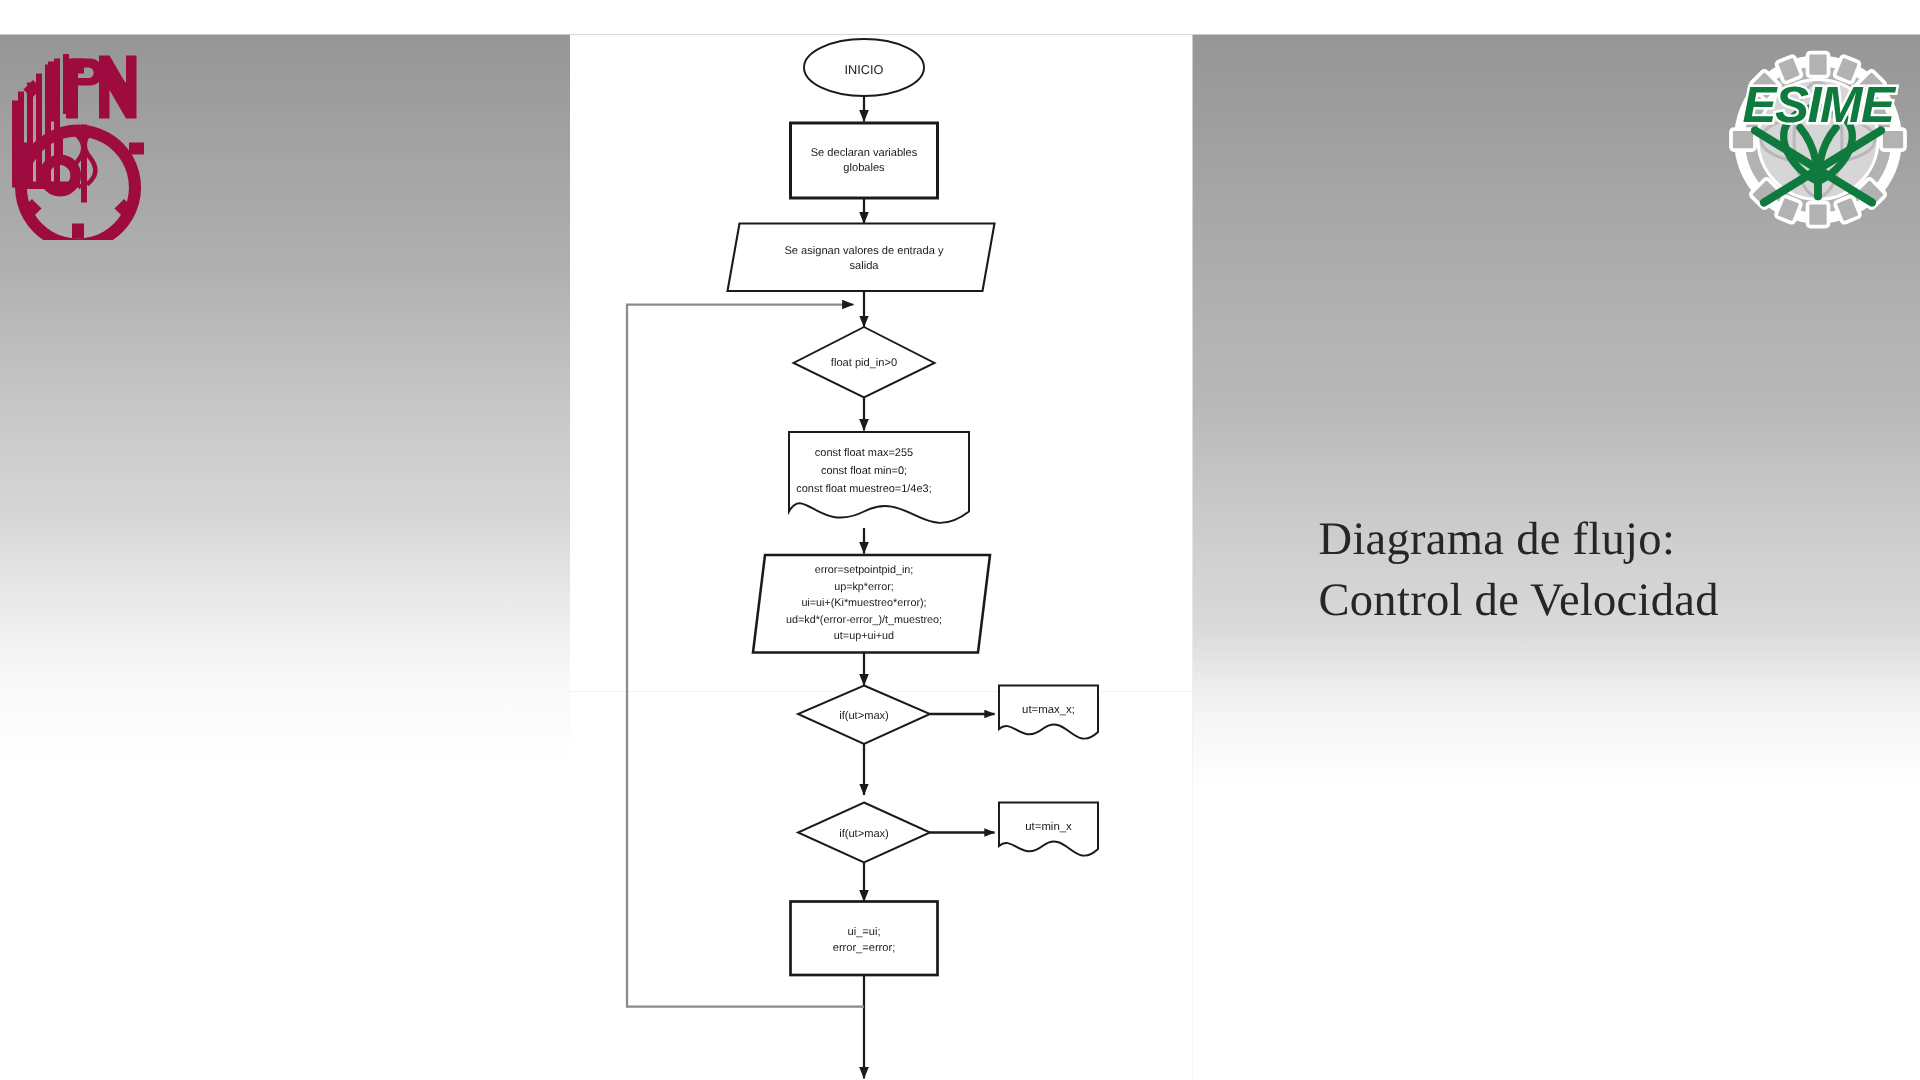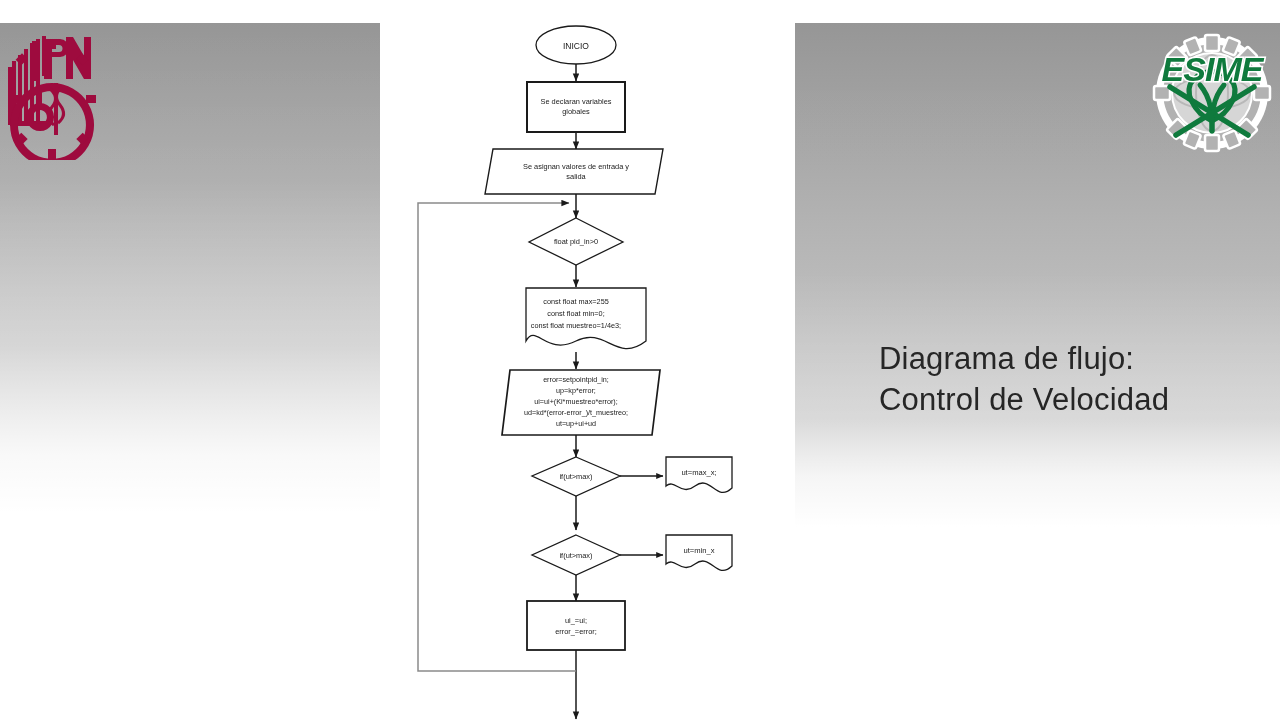--- a/index.html
+++ b/index.html
@@ -45,21 +45,21 @@
   #panel-bottom{
     position:absolute;left:380px;top:438px;width:415px;height:282px;
     background:#ffffff;
   }
   #flowsvg{position:absolute;left:380px;top:0;width:415px;height:720px;}
 
   
   #title{
     position:absolute;left:879px;top:315px;width:395px;
     color:#262626;
-    font-family:Liberation Sans, sans-serif;
+    font-family:Liberation Serif, serif;
     font-size:31px;line-height:41px;font-weight:400;
     letter-spacing:0.2px;
     white-space:pre-line;
   }
 
   
   #ipn-logo{position:absolute;left:2px;top:2px;width:100px;height:135px;}
   #esime-logo{position:absolute;left:1148px;top:4px;width:128px;height:128px;}
 </style>
 </head>

